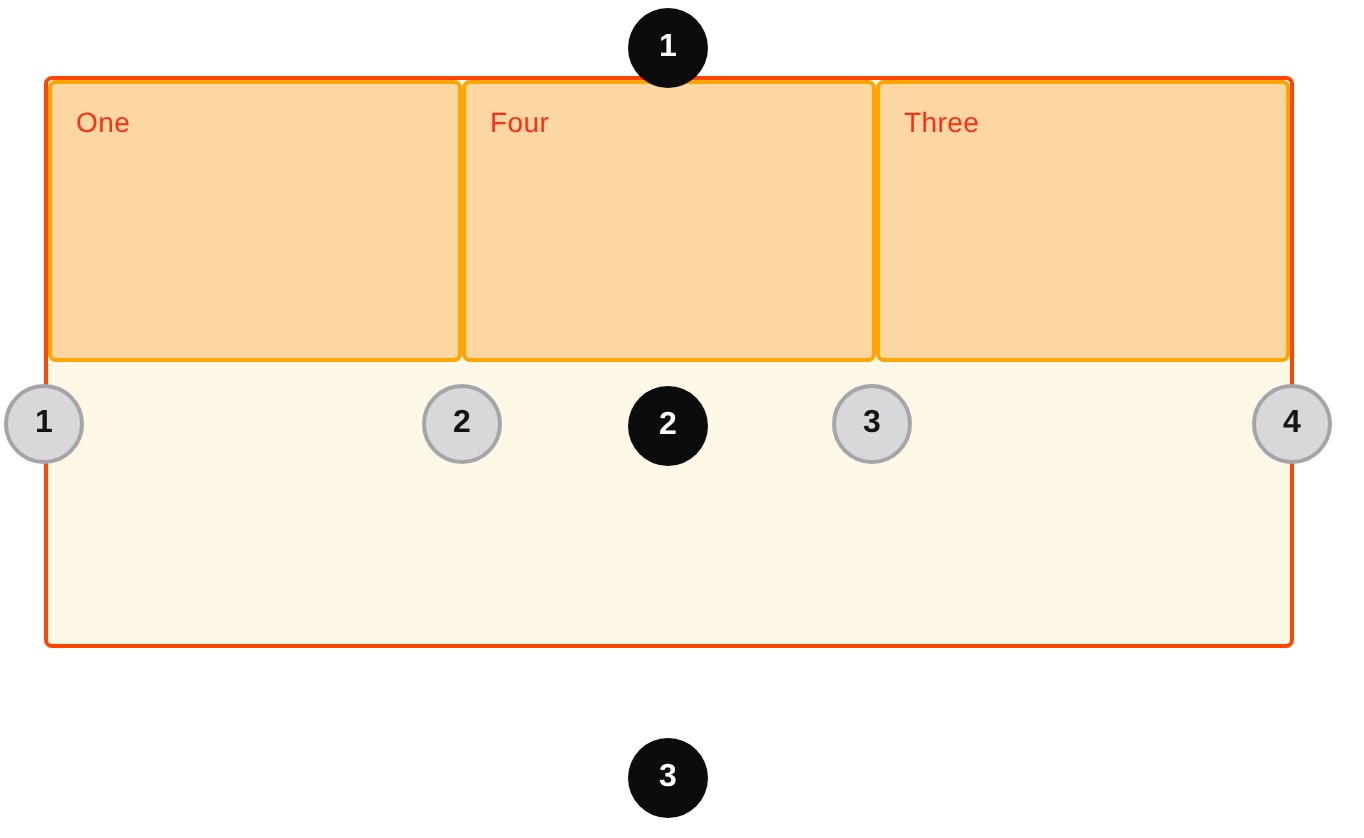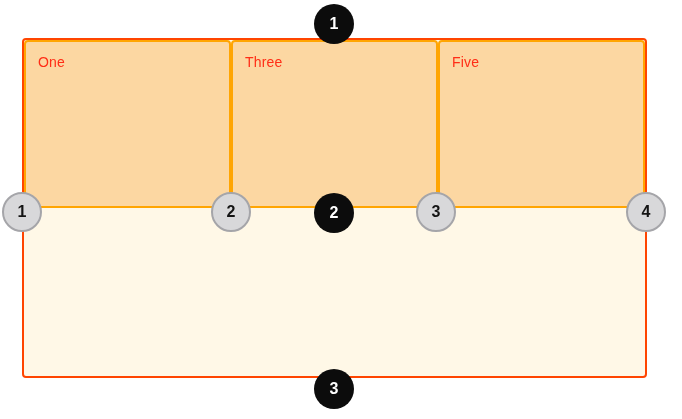--- a/index.html
+++ b/index.html
@@ -15,21 +15,21 @@
     width: 682px;
     height: 419px;
     overflow: hidden;
     background: var(--pageBg, #fff);
   }
   .grid-container {
     position: absolute;
     left: 22px;
     top: 38px;
     width: 625px;
-    height: 340px;
+    height: 286px;
     box-sizing: border-box;
     border: 2px solid var(--containerBorder);
     border-radius: 4px;
     background: var(--containerBg);
     display: grid;
     grid-template-columns: repeat(3, 1fr);
     grid-template-rows: 1fr 1fr;
   }
   .cell {
     box-sizing: border-box;
@@ -75,24 +75,24 @@
 </head>
 <body>
 
 <div class="stage">
 
   <div class="grid-container">
     <div class="cell">
       <span class="cell-label">One</span>
     </div>
     <div class="cell">
-      <span class="cell-label">Three</span>
+      <span class="cell-label">Four</span>
     </div>
     <div class="cell">
-      <span class="cell-label">Five</span>
+      <span class="cell-label">Three</span>
     </div>
     <div class="cell empty"></div>
   </div>
 
   <div class="marker row" style="left:314px; top:4px;">1</div>
   <div class="marker row" style="left:314px; top:193px;">2</div>
   <div class="marker row" style="left:314px; top:369px;">3</div>
 
   <div class="marker col" style="left:2px; top:192px;">1</div>
   <div class="marker col" style="left:211px; top:192px;">2</div>

